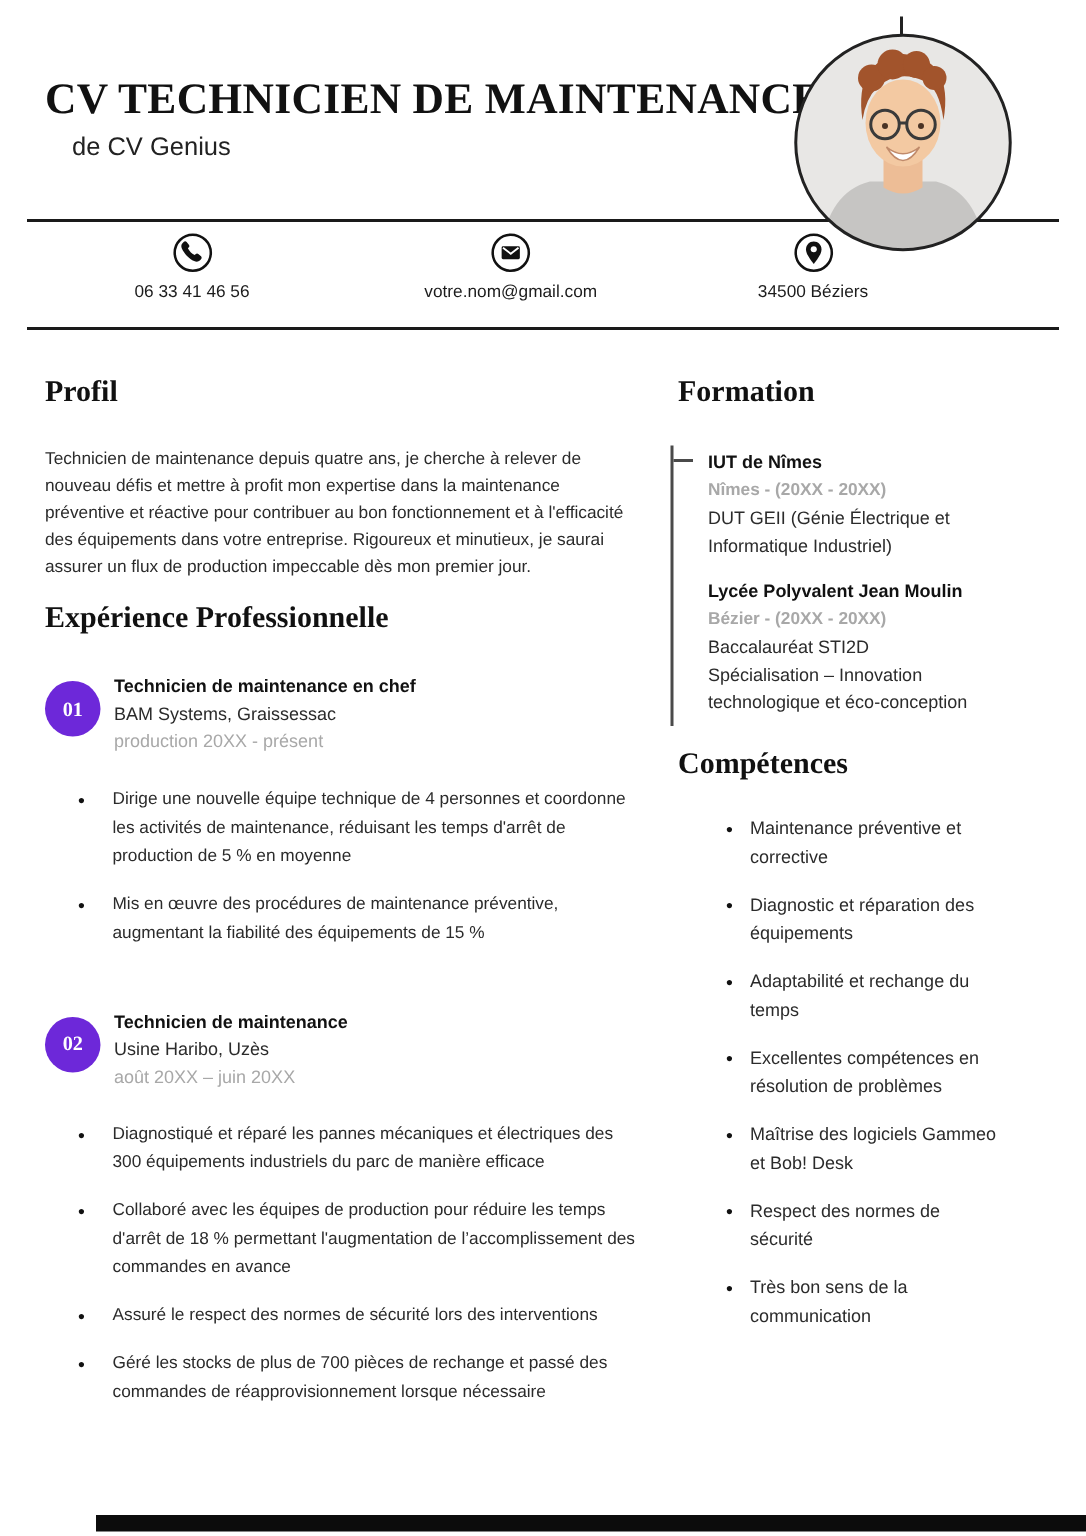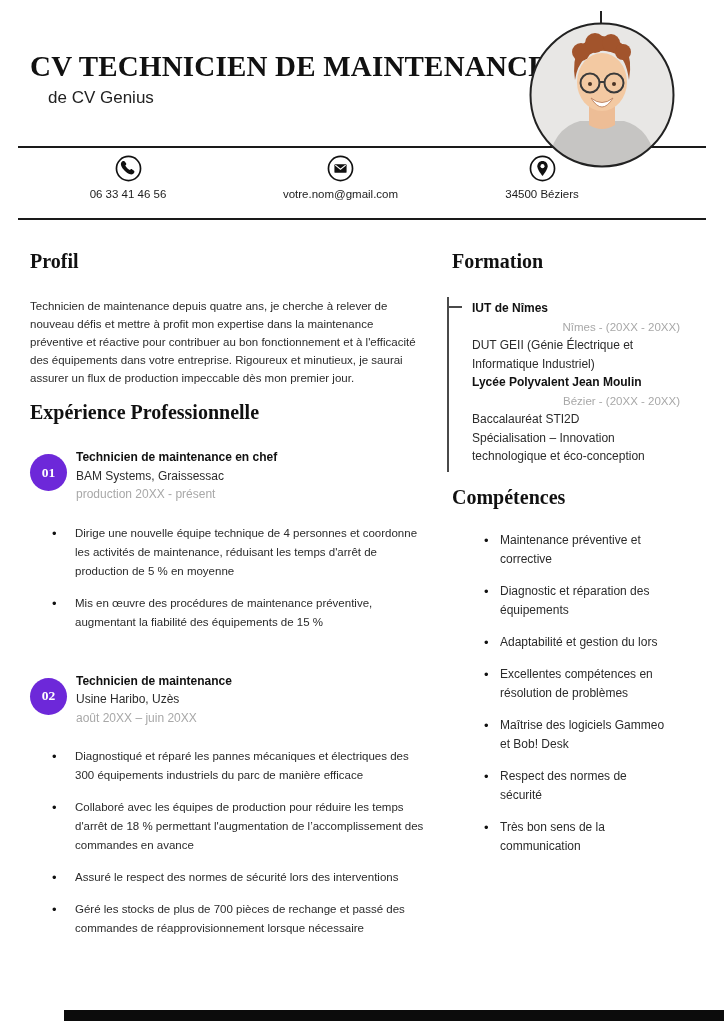--- a/index.html
+++ b/index.html
@@ -73,23 +73,23 @@
 
   
   .fo-wrap {
     margin-top:24px; margin-left:-5px;
     border-left:2px solid #4a4a4a;
     padding:2px 0 6px 23px;
     position:relative;
   }
   .fo-wrap::before { content:""; position:absolute; left:0; top:9px; width:13px; height:2px; background:#4a4a4a; }
   .fo-entry { font-size:12px; line-height:18.5px; width:208px; }
-  .fo-entry + .fo-entry { }
+  .fo-entry + .fo-entry { margin-top:12px; }
   .fo-school { font-weight:bold; color:#111; }
-  .fo-place { color:#a8a8a8; font-weight:normal; font-size:11.5px;text-align:right; }
+  .fo-place { color:#a8a8a8; font-weight:bold; font-size:11.5px; }
   .fo-degree, .fo-spec { color:#2b2b2b; }
 
   
   .sk-h2 { margin-top:26px; }
   ul.skills { margin:22px 0 0 0; padding:0 0 0 48px; list-style:none; }
   ul.skills li { position:relative; font-size:12px; line-height:19px; margin-bottom:13px; width:172px; color:#2b2b2b; }
   ul.skills li::before { content:"\2022"; position:absolute; left:-16px; top:0; font-size:13px; color:#111; }
 
   
   .footer-bar { position:absolute; left:64px; right:0; bottom:3px; height:11px; background:#0c0c0c; }
@@ -224,21 +224,21 @@
         <div class="fo-degree">Baccalauréat STI2D</div>
         <div class="fo-spec">Spécialisation – Innovation technologique et éco-conception</div>
       </div>
     </div>
 
     <h2 class="sec sk-h2">Compétences</h2>
 
     <ul class="skills">
       <li>Maintenance préventive et corrective</li>
       <li>Diagnostic et réparation des équipements</li>
-      <li>Adaptabilité et gestion du lors</li>
+      <li>Adaptabilité et rechange du temps</li>
       <li>Excellentes compétences en résolution de problèmes</li>
       <li>Maîtrise des logiciels Gammeo et Bob! Desk</li>
       <li>Respect des normes de sécurité</li>
       <li>Très bon sens de la communication</li>
     </ul>
 
   </div>
 
   <div class="footer-bar"></div>
 

